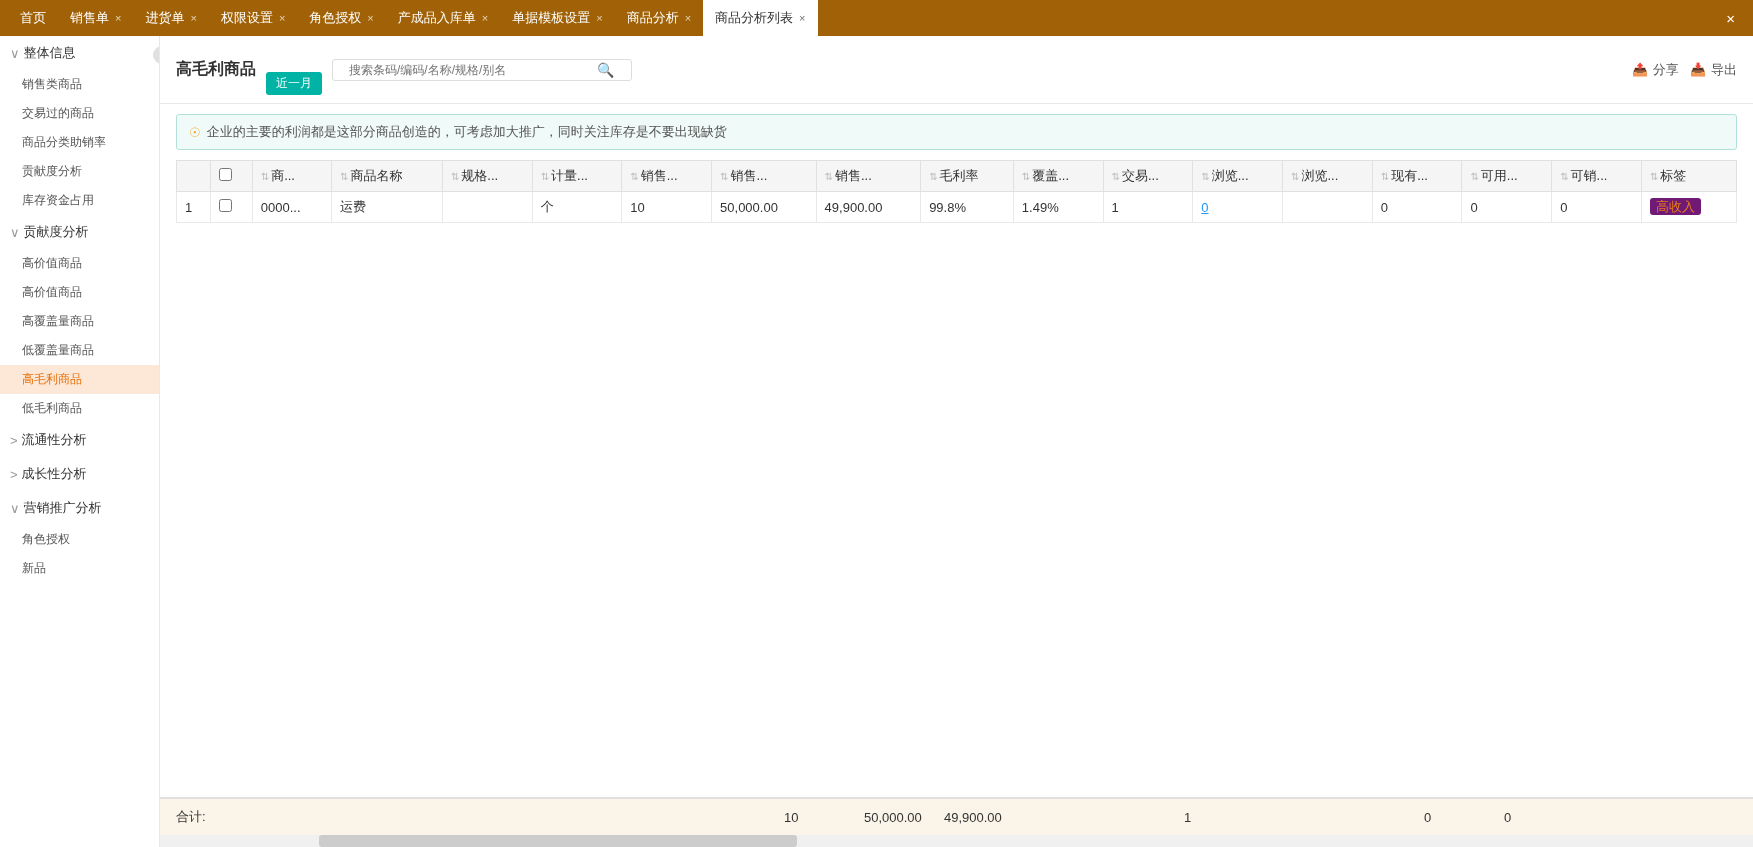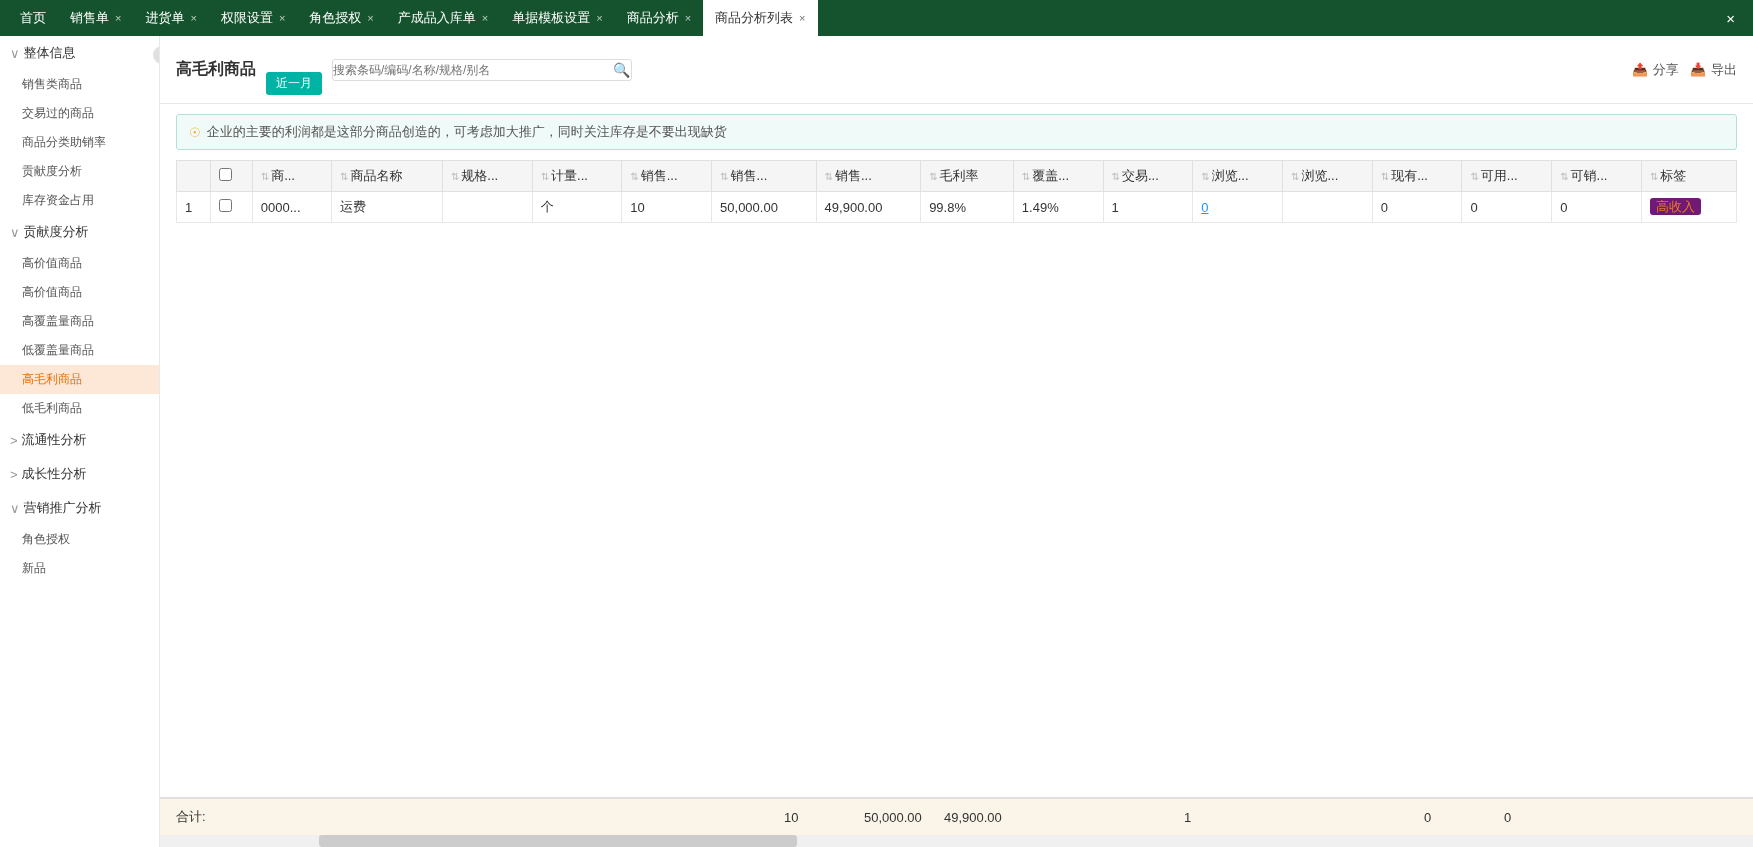--- a/index.html
+++ b/index.html
@@ -1,20 +1,20 @@
 <!DOCTYPE html>
 <html><head>
   <meta charset="utf-8">
   <style>
     * { box-sizing: border-box; margin: 0; padding: 0; font-family: "Microsoft YaHei", Arial, sans-serif; font-size: 13px; }
     body { background: #f5f5f5; overflow: hidden; height: 847px; display: flex; flex-direction: column; }
 
     
     .top-nav {
-      background: #14532d;
+      background: #a16207;
       display: flex;
       align-items: center;
       height: 36px;
       padding: 0 8px;
       flex-shrink: 0;
     }
     .top-nav .nav-item {
       color: #fff;
       padding: 0 12px;
       height: 36px;
@@ -118,21 +118,21 @@
       border-radius: 3px;
       padding: 3px 10px;
       cursor: pointer;
       font-size: 12px;
       margin-top: 28px;
     }
     .search-box {
       display: flex;
       border: 1px solid #ddd;
       border-radius: 3px;
-      padding: 2px 0;
+      padding: 2px 16px;
       flex: 1;
       max-width: 300px;
     }
     .search-box input {
       border: none;
       outline: none;
       font-size: 12px;
       width: 100%;
       color: #999;
     }

